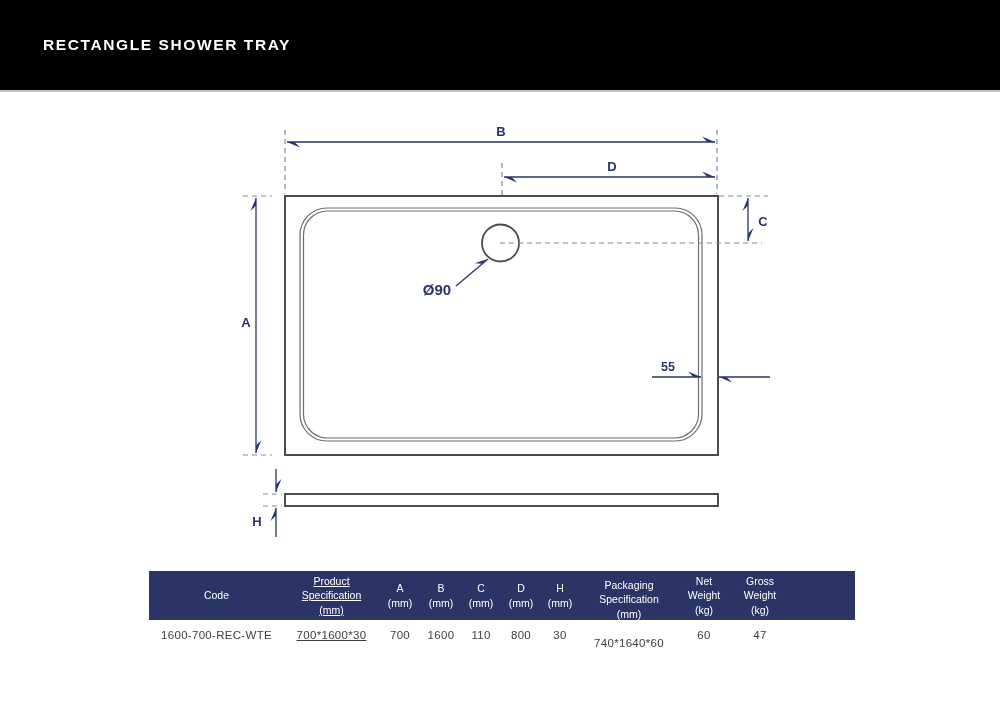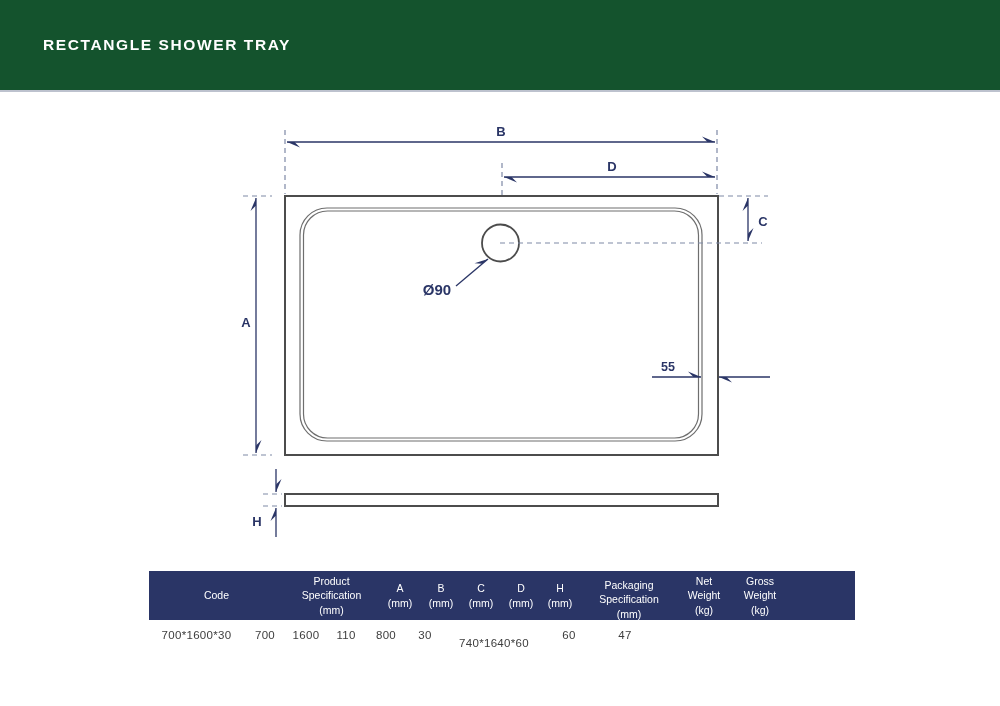--- a/index.html
+++ b/index.html
@@ -3,21 +3,21 @@
 <meta charset="utf-8">
 <style>
   html,body{margin:0;padding:0;}
   body{
     width:1000px;height:706px;position:relative;background:#ffffff;
     font-family:"Liberation Sans", sans-serif;overflow:hidden;
   }
   
   .app-header{
     position:absolute;left:0;top:0;width:1000px;height:90px;
-    background:#14532d;border-bottom:2px solid #bdc2ce;
+    background:#000000;border-bottom:2px solid #bdc2ce;
     display:flex;align-items:center;
   }
   .app-header .title{
     margin-left:43px;color:#ffffff;font-size:15.5px;font-weight:bold;
     letter-spacing:1.6px;
   }
   
   .diagram-svg{position:absolute;left:0;top:92px;}
   .dim-text{fill:#2a3566;font-family:"Liberation Sans",sans-serif;font-weight:bold;font-size:13px;}
   .dim-text-sm{fill:#2a3566;font-family:"Liberation Sans",sans-serif;font-weight:bold;font-size:12.5px;}
@@ -28,21 +28,21 @@
     display:flex;background:#2a3566;color:#ffffff;height:49px;
   }
   .th{
     display:flex;align-items:center;justify-content:center;text-align:center;
     white-space:pre-line;font-size:10.5px;line-height:1.35;
   }
   .trow{display:flex;color:#3d3d3d;}
   .td{
     text-align:center;font-size:11.5px;padding-top:9px;letter-spacing:0.3px;
   }
-  .c0{width:135px;} .c1{width:95px;} .c2{width:42px;} .c3{width:40px;}
+  .c0{width:135px;} .c1{width:95px;text-decoration:underline;} .c2{width:42px;} .c3{width:40px;}
   .c4{width:40px;} .c5{width:40px;} .c6{width:38px;} .c7{width:100px;margin-top:8px;}
   .c8{width:50px;} .c9{width:62px;} .cfill{width:64px;}
 </style>
 </head>
 <body>
 
 <div class="app-header">
   <span class="title">RECTANGLE SHOWER TRAY</span>
 </div>
 
@@ -112,20 +112,21 @@
 (mm)</div>
     <div class="th c8">Net
 Weight
 (kg)</div>
     <div class="th c9">Gross
 Weight
 (kg)</div>
     <div class="th cfill"></div>
   </div>
   <div class="trow">
+    <div class="td c0">1600-700-REC-WTE</div>
     <div class="td c1">700*1600*30</div>
     <div class="td c2">700</div>
     <div class="td c3">1600</div>
     <div class="td c4">110</div>
     <div class="td c5">800</div>
     <div class="td c6">30</div>
     <div class="td c7">740*1640*60</div>
     <div class="td c8">60</div>
     <div class="td c9">47</div>
     <div class="td cfill"></div>

